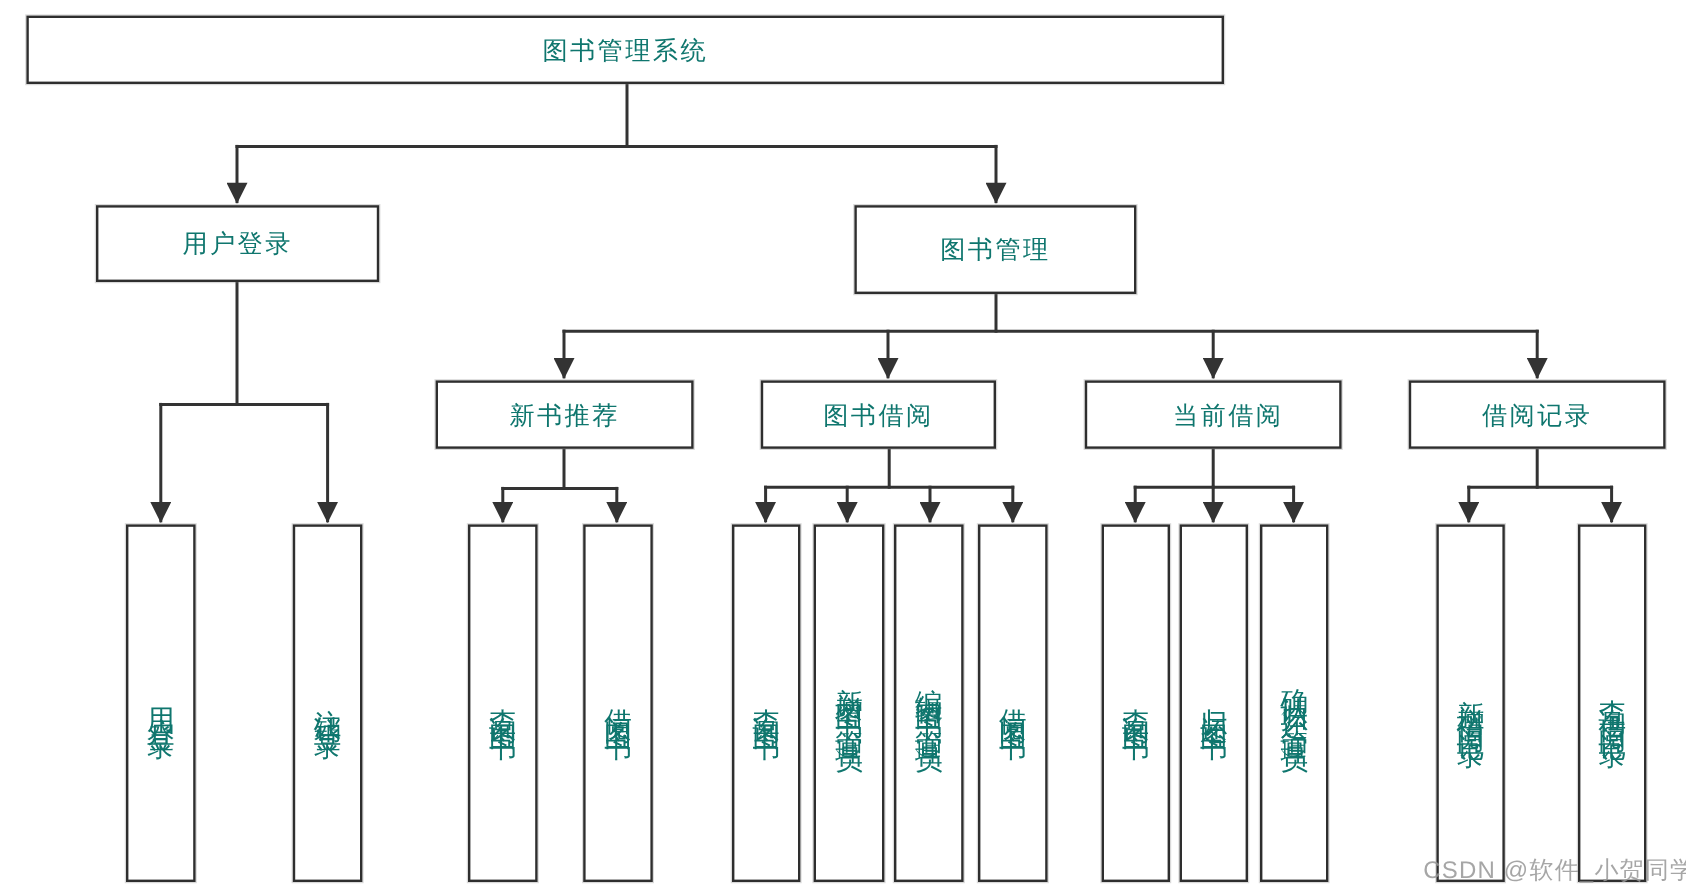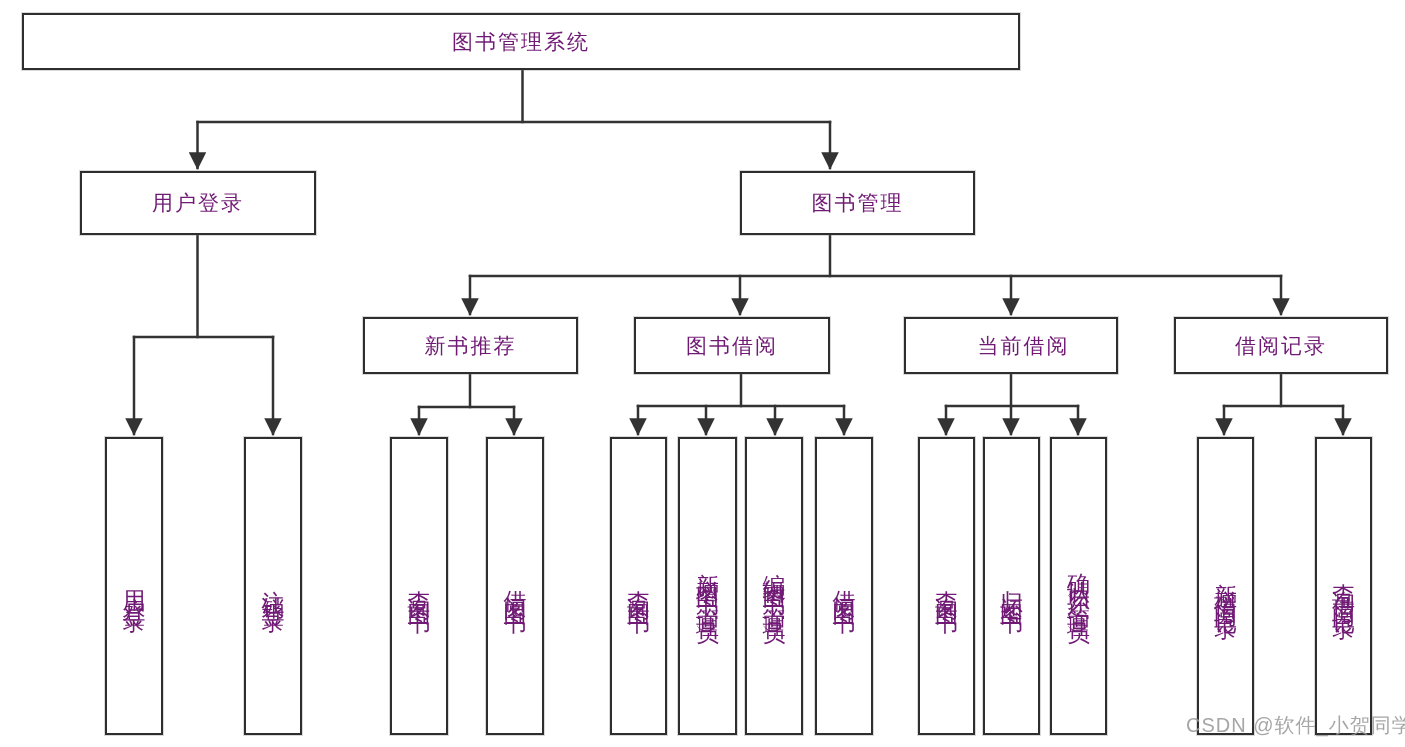--- a/index.html
+++ b/index.html
@@ -23,28 +23,28 @@
   }
   .node {
     position: absolute;
     box-sizing: border-box;
     background: #ffffff;
     border: 2px solid #2e2e2e;
     box-shadow: 0 0 0 1px rgba(120,120,120,0.28);
     display: flex;
     align-items: center;
     justify-content: center;
-    color: #701a75;
+    color: #0f766e;
     font-size: 21px;
     letter-spacing: 2px;
     white-space: nowrap;
   }
   .node-root   { left: 22px;  top: 13px;  width: 998px; height: 57px; }
   .node-l2a    { left: 80px;  top: 171px; width: 236px; height: 64px; }
-  .node-l2b    { left: 740px; top: 171px; width: 235px; height: 64px; }
+  .node-l2b    { left: 712px; top: 171px; width: 235px; height: 74px; }
   .node-l3     { top: 317px; height: 57px; }
   .node-l3a    { left: 363px;  width: 215px; text-align: center; }
   .node-l3b    { left: 634px;  width: 196px; }
   .node-l3c    { left: 904px;  width: 214px; padding-left: 25px; }
   .node-l3d    { left: 1174px; width: 214px; }
   .leaf {
     top: 437px;
     height: 298px;
     width: 58px;
   }

